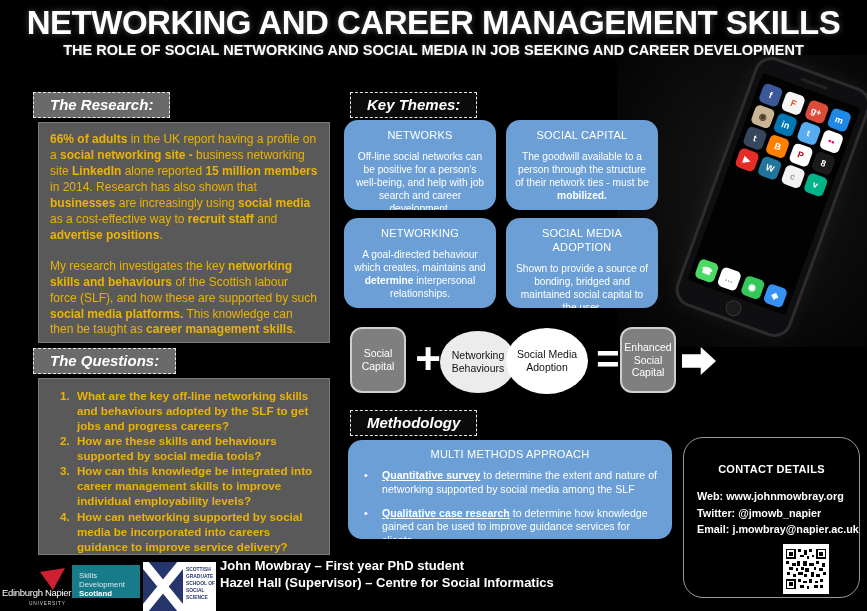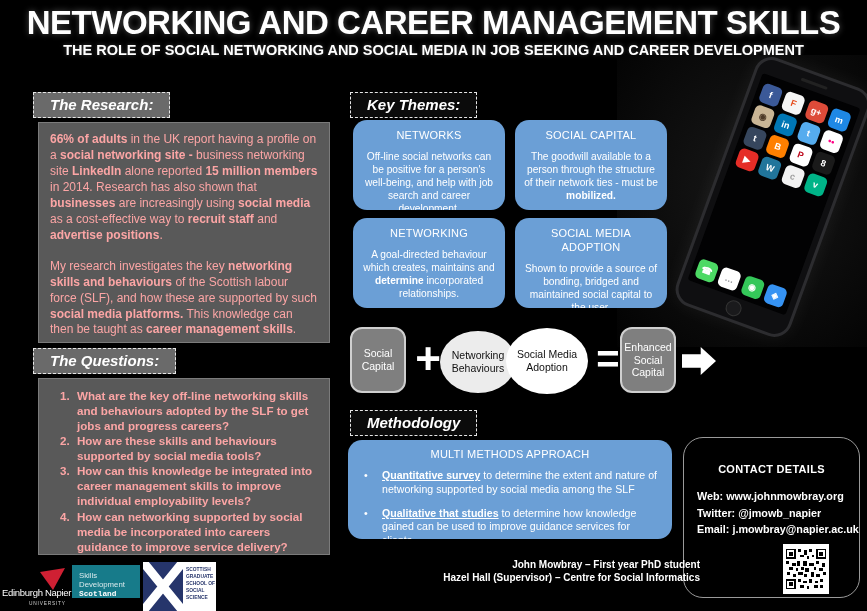--- a/index.html
+++ b/index.html
@@ -32,31 +32,31 @@
   .home-btn{position:absolute;bottom:3px;left:50%;margin-left:-7px;width:14px;height:14px;
             border-radius:50%;background:#1a1a1c;border:1px solid #333;}
 
   
   .hdr{position:absolute;border:1px dashed #e6e6e6;color:#fff;font-style:italic;
        font-weight:bold;font-size:15px;padding:3px 16px 4px 16px;z-index:2;white-space:nowrap;}
   .hdr-gray{background:#6a6a6a;}
   .hdr-black{background:#0b0b0b;}
 
   
-  .panel{position:absolute;background:#595959;border:1px solid #7b7b7b;color:#fca5a5;z-index:2;}
+  .panel{position:absolute;background:#595959;border:1px solid #7b7b7b;color:#eab308;z-index:2;}
   .research-panel{left:38px;top:122px;width:292px;height:221px;padding:9px 11px;
                   font-size:12px;line-height:1.33;box-sizing:border-box;overflow:hidden;}
   .rp{margin:0 0 15px 0;}
   .questions-panel{left:38px;top:378px;width:292px;height:177px;padding:7px 8px;
                    font-size:11.6px;line-height:1.3;box-sizing:border-box;overflow:hidden;}
   .questions-panel ol{margin:2px 0 0 0;padding-left:26px;}
   .questions-panel li{margin:0;padding-left:4px;font-weight:bold;}
 
   
-  .themes{position:absolute;left:353px;top:120px;width:314px;display:grid;z-index:2;
+  .themes{position:absolute;left:344px;top:120px;width:314px;display:grid;z-index:2;
           grid-template-columns:152px 152px;column-gap:10px;row-gap:8px;}
   .theme{height:90px;background:#6b9fd6;border-radius:14px;color:#fff;text-align:center;
          padding:9px 9px;font-size:10.2px;line-height:1.27;box-sizing:border-box;overflow:hidden;}
   .theme-title{font-size:11px;margin-bottom:8px;letter-spacing:.2px;}
 
   
   .flow{position:absolute;left:348px;top:322px;width:430px;height:78px;z-index:2;}
   .fbox{position:absolute;width:56px;height:66px;background:#7f7f7f;border:2px solid #cfcfcf;
         border-radius:12px;display:flex;align-items:center;justify-content:center;
         text-align:center;font-size:10.5px;line-height:1.22;box-sizing:border-box;color:#fff;}
@@ -80,34 +80,34 @@
   
   .contact{position:absolute;left:683px;top:437px;width:177px;height:161px;z-index:2;
            background:#000;border:1.5px solid #9a9a9a;border-radius:20px;box-sizing:border-box;}
   .contact-title{margin-top:25px;text-align:center;font-size:11px;font-weight:bold;
                  letter-spacing:.3px;}
   .contact-lines{margin:13px 0 0 13px;font-size:10.8px;font-weight:bold;line-height:1.55;}
   .qr{position:absolute;left:99px;top:106px;width:46px;height:50px;background:#fff;
       display:flex;align-items:center;justify-content:center;}
 
   
-  .credits{position:absolute;left:220px;top:558px;width:480px;text-align:right;
-           font-size:10px;font-weight:bold;line-height:1.3;z-index:2;}
+  .credits{position:absolute;left:220px;top:558px;width:480px;text-align:left;
+           font-size:13px;font-weight:bold;line-height:1.3;z-index:2;}
 
   
   .napier{position:absolute;left:1px;top:567px;width:69px;height:44px;background:#000;z-index:2;}
   .napier-triangle{position:absolute;right:5px;top:1px;width:25px;height:22px;background:#cf2033;
                    clip-path:polygon(0 18%,100% 0,52% 100%);}
   .napier-name{position:absolute;bottom:13px;left:1px;font-size:9.5px;color:#fff;
                white-space:nowrap;letter-spacing:-0.3px;}
   .napier-univ{position:absolute;bottom:5px;left:28px;font-size:4.8px;letter-spacing:.8px;
                color:#cfcfcf;}
   .sds{position:absolute;left:72px;top:565px;width:68px;height:33px;background:#177b8a;z-index:2;
        padding:7px 0 0 7px;box-sizing:border-box;font-size:7.8px;line-height:1.15;color:#d9e9ec;}
-  .sds .l3{font-weight:bold;color:#fff;font-family:Liberation Mono, monospace;}
+  .sds .l3{font-weight:bold;color:#fff;}
   .sgsss{position:absolute;left:143px;top:562px;width:73px;height:49px;display:flex;z-index:2;}
   .sgsss-flag{width:40px;height:49px;flex:none;}
   .sgsss-text{flex:1;background:#fff;color:#26356b;font-size:4.9px;font-weight:bold;
               line-height:1.45;padding:4px 1px 0 3px;box-sizing:border-box;}
 </style>
 </head>
 <body>
 
 <div class="poster">
 
@@ -240,21 +240,21 @@
         <div class="theme-body"><span>Off-line social networks can be positive for a person's well-being, and help with job search and career development.</span></div>
       </div>
 
       <div class="theme">
         <div class="theme-title">SOCIAL CAPITAL</div>
         <div class="theme-body"><span>The goodwill available to a person through the structure of their network ties - must be </span><span class="b">mobilized.</span></div>
       </div>
 
       <div class="theme">
         <div class="theme-title">NETWORKING</div>
-        <div class="theme-body"><span>A goal-directed behaviour which creates, maintains and </span><span class="b">determine</span><span> incorporated relationships.</span></div>
+        <div class="theme-body"><span>A goal-directed behaviour which creates, maintains and </span><span class="b">determine</span><span> interpersonal relationships.</span></div>
       </div>
 
       <div class="theme">
         <div class="theme-title">SOCIAL MEDIA ADOPTION</div>
         <div class="theme-body"><span>Shown to provide a source of bonding, bridged and maintained social capital to the user.</span></div>
       </div>
     </div>
 
   <div class="flow">
     <div class="fbox" style="left:2px;top:5px;">Social Capital</div>
@@ -266,21 +266,21 @@
     <div class="arrow-shape"></div>
   </div>
 
   <div class="hdr hdr-black" style="left:350px;top:410px;">Methodology</div>
   <div class="methodology-box">
     <div class="mtitle">MULTI METHODS APPROACH</div>
     <ul class="mbullets">
 
         <li><span><span class="b u">Quantitative survey</span><span> to determine the extent and nature of networking supported by social media among the SLF</span></span></li>
 
-        <li><span><span class="b u">Qualitative that studies</span><span> to determine how knowledge gained can be used to improve guidance services for clients</span></span></li>
+        <li><span><span class="b u">Qualitative case research</span><span> to determine how knowledge gained can be used to improve guidance services for clients</span></span></li>
       </ul>
   </div>
 
   <div class="contact">
     <div class="contact-title">CONTACT DETAILS</div>
     <div class="contact-lines">
 
         <div class="contact-line">Web: www.johnmowbray.org</div>
 
         <div class="contact-line">Twitter: @jmowb_napier</div>

